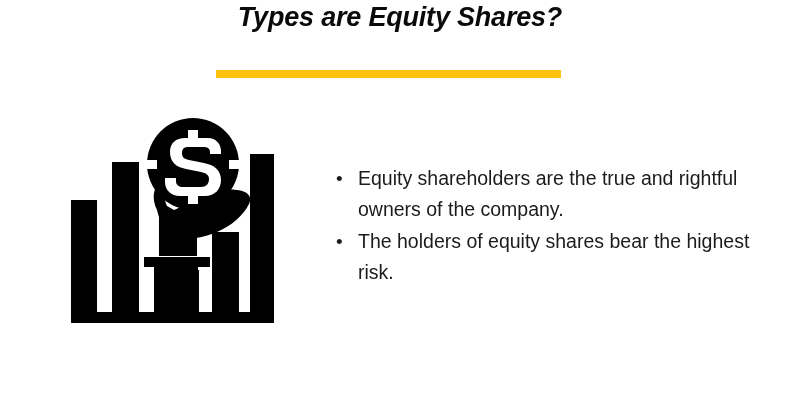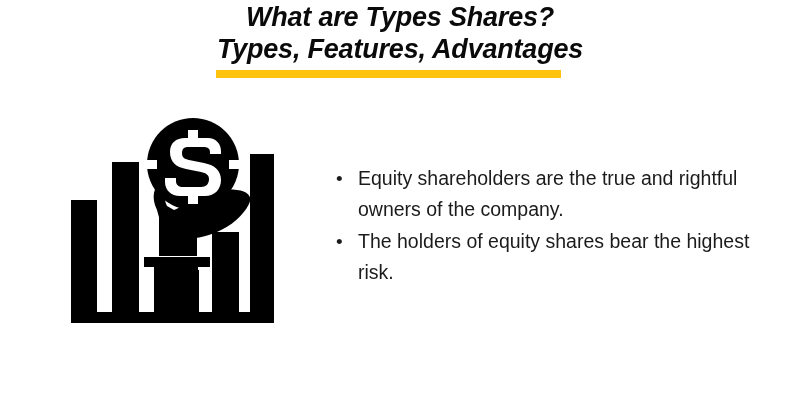--- a/index.html
+++ b/index.html
@@ -97,22 +97,21 @@
   .bullet-text {
     display: block;
   }
 </style>
 </head>
 <body>
 
 <div class="slide">
 
   <div class="title-block">
-    <div class="title-line title-line-1">What are Types Shares?</div>
-    <div class="title-line title-line-2">Types, Features, Advantages</div>
+    <div class="title-line title-line-1">Types are Equity Shares?</div>
   </div>
   <div class="title-underline"></div>
 
   <div class="illustration">
     <svg viewBox="0 0 203 205" xmlns="http://www.w3.org/2000/svg" aria-hidden="true">
       <g fill="#000000">
 
         <rect x="0" y="194" width="203" height="11"></rect>
 
         <rect x="0" y="82" width="26" height="113"></rect>

